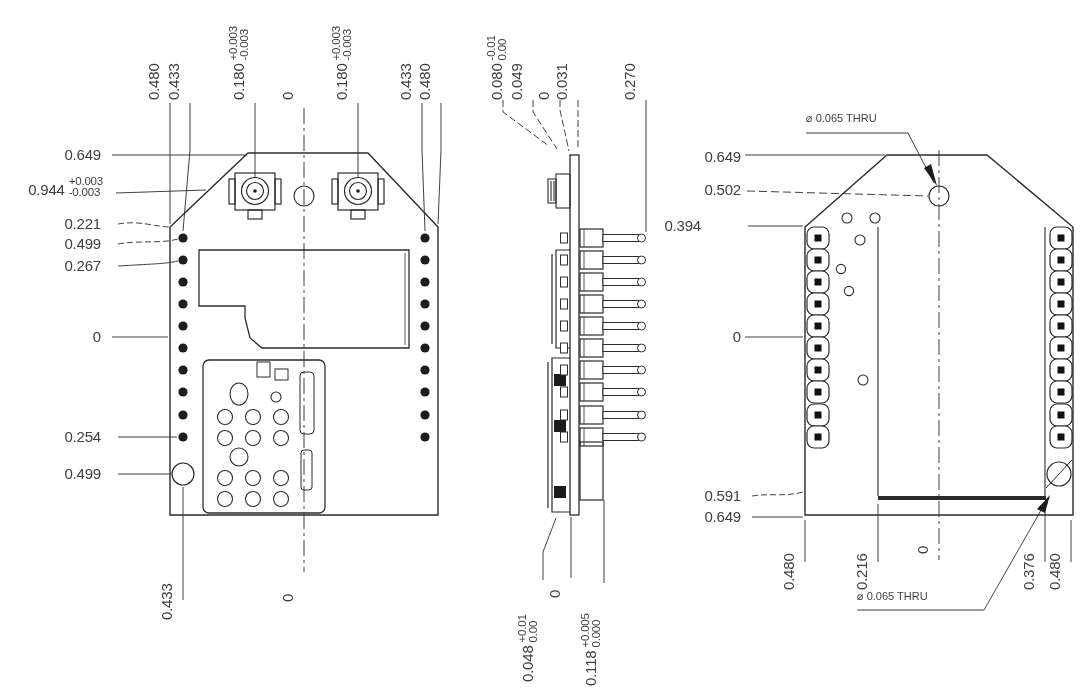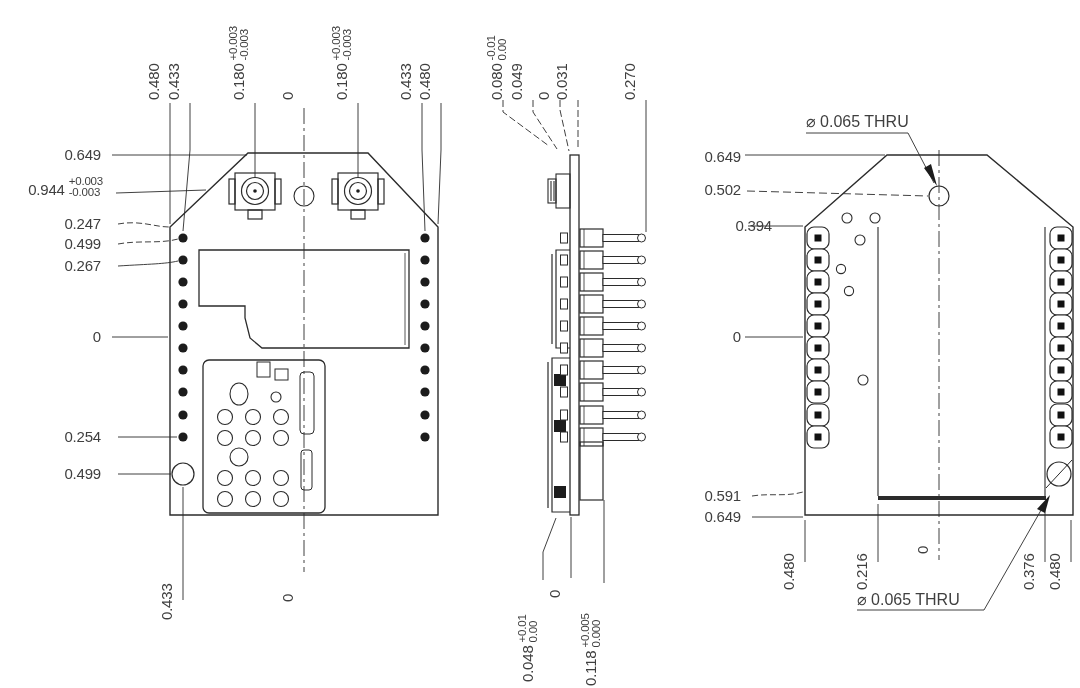--- a/index.html
+++ b/index.html
@@ -10,21 +10,21 @@
   svg{position:absolute;left:0;top:0;}
   .lbl{position:absolute;white-space:nowrap;color:#3f3f3f;}
   .v{font-size:15px;line-height:16px;letter-spacing:-0.2px;}
   .ts{display:flex;flex-direction:column;font-size:11.5px;line-height:11px;letter-spacing:-0.2px;}
   
   .vl{display:flex;align-items:center;gap:3px;height:16px;
       transform:rotate(-90deg);transform-origin:0 100%;}
   
   .hl{display:flex;align-items:flex-end;gap:4px;height:16px;transform:translateX(-100%);}
   .note{font-size:28px;color:#3d3d47;letter-spacing:0.2px;}
-  .holelbl{font-size:16px;color:#3f3f3f;}
+  .holelbl{font-size:11px;color:#3f3f3f;}
 </style>
 </head>
 <body>
 
 <div class="canvas">
 
 <svg width="1080" height="688" viewBox="0 0 1080 688">
   <defs>
     <circle id="fdot" r="4.6" fill="#1c1c1c" stroke="none"></circle>
     <g id="opad">
@@ -315,21 +315,21 @@
       <span class="v">0.649</span>
     </div>
   <div class="lbl hl" style="left:103px;top:182px">
       <span class="v">0.944</span>
       <span class="ts">
         <span>+0.003</span>
         <span>-0.003</span>
       </span>
     </div>
   <div class="lbl hl" style="left:101px;top:216px">
-      <span class="v">0.247</span>
+      <span class="v">0.221</span>
     </div>
   <div class="lbl hl" style="left:101px;top:236px">
       <span class="v">0.499</span>
     </div>
   <div class="lbl hl" style="left:101px;top:258px">
       <span class="v">0.267</span>
     </div>
   <div class="lbl hl" style="left:101px;top:329px">
       <span class="v">0</span>
     </div>
@@ -384,21 +384,21 @@
         <span>0.000</span>
       </span>
     </div>
 
   <div class="lbl hl" style="left:741px;top:149px">
       <span class="v">0.649</span>
     </div>
   <div class="lbl hl" style="left:741px;top:182px">
       <span class="v">0.502</span>
     </div>
-  <div class="lbl hl" style="left:772px;top:218px">
+  <div class="lbl hl" style="left:701px;top:218px">
       <span class="v">0.394</span>
     </div>
   <div class="lbl hl" style="left:741px;top:329px">
       <span class="v">0</span>
     </div>
   <div class="lbl hl" style="left:741px;top:488px">
       <span class="v">0.591</span>
     </div>
   <div class="lbl hl" style="left:741px;top:509px">
       <span class="v">0.649</span>

